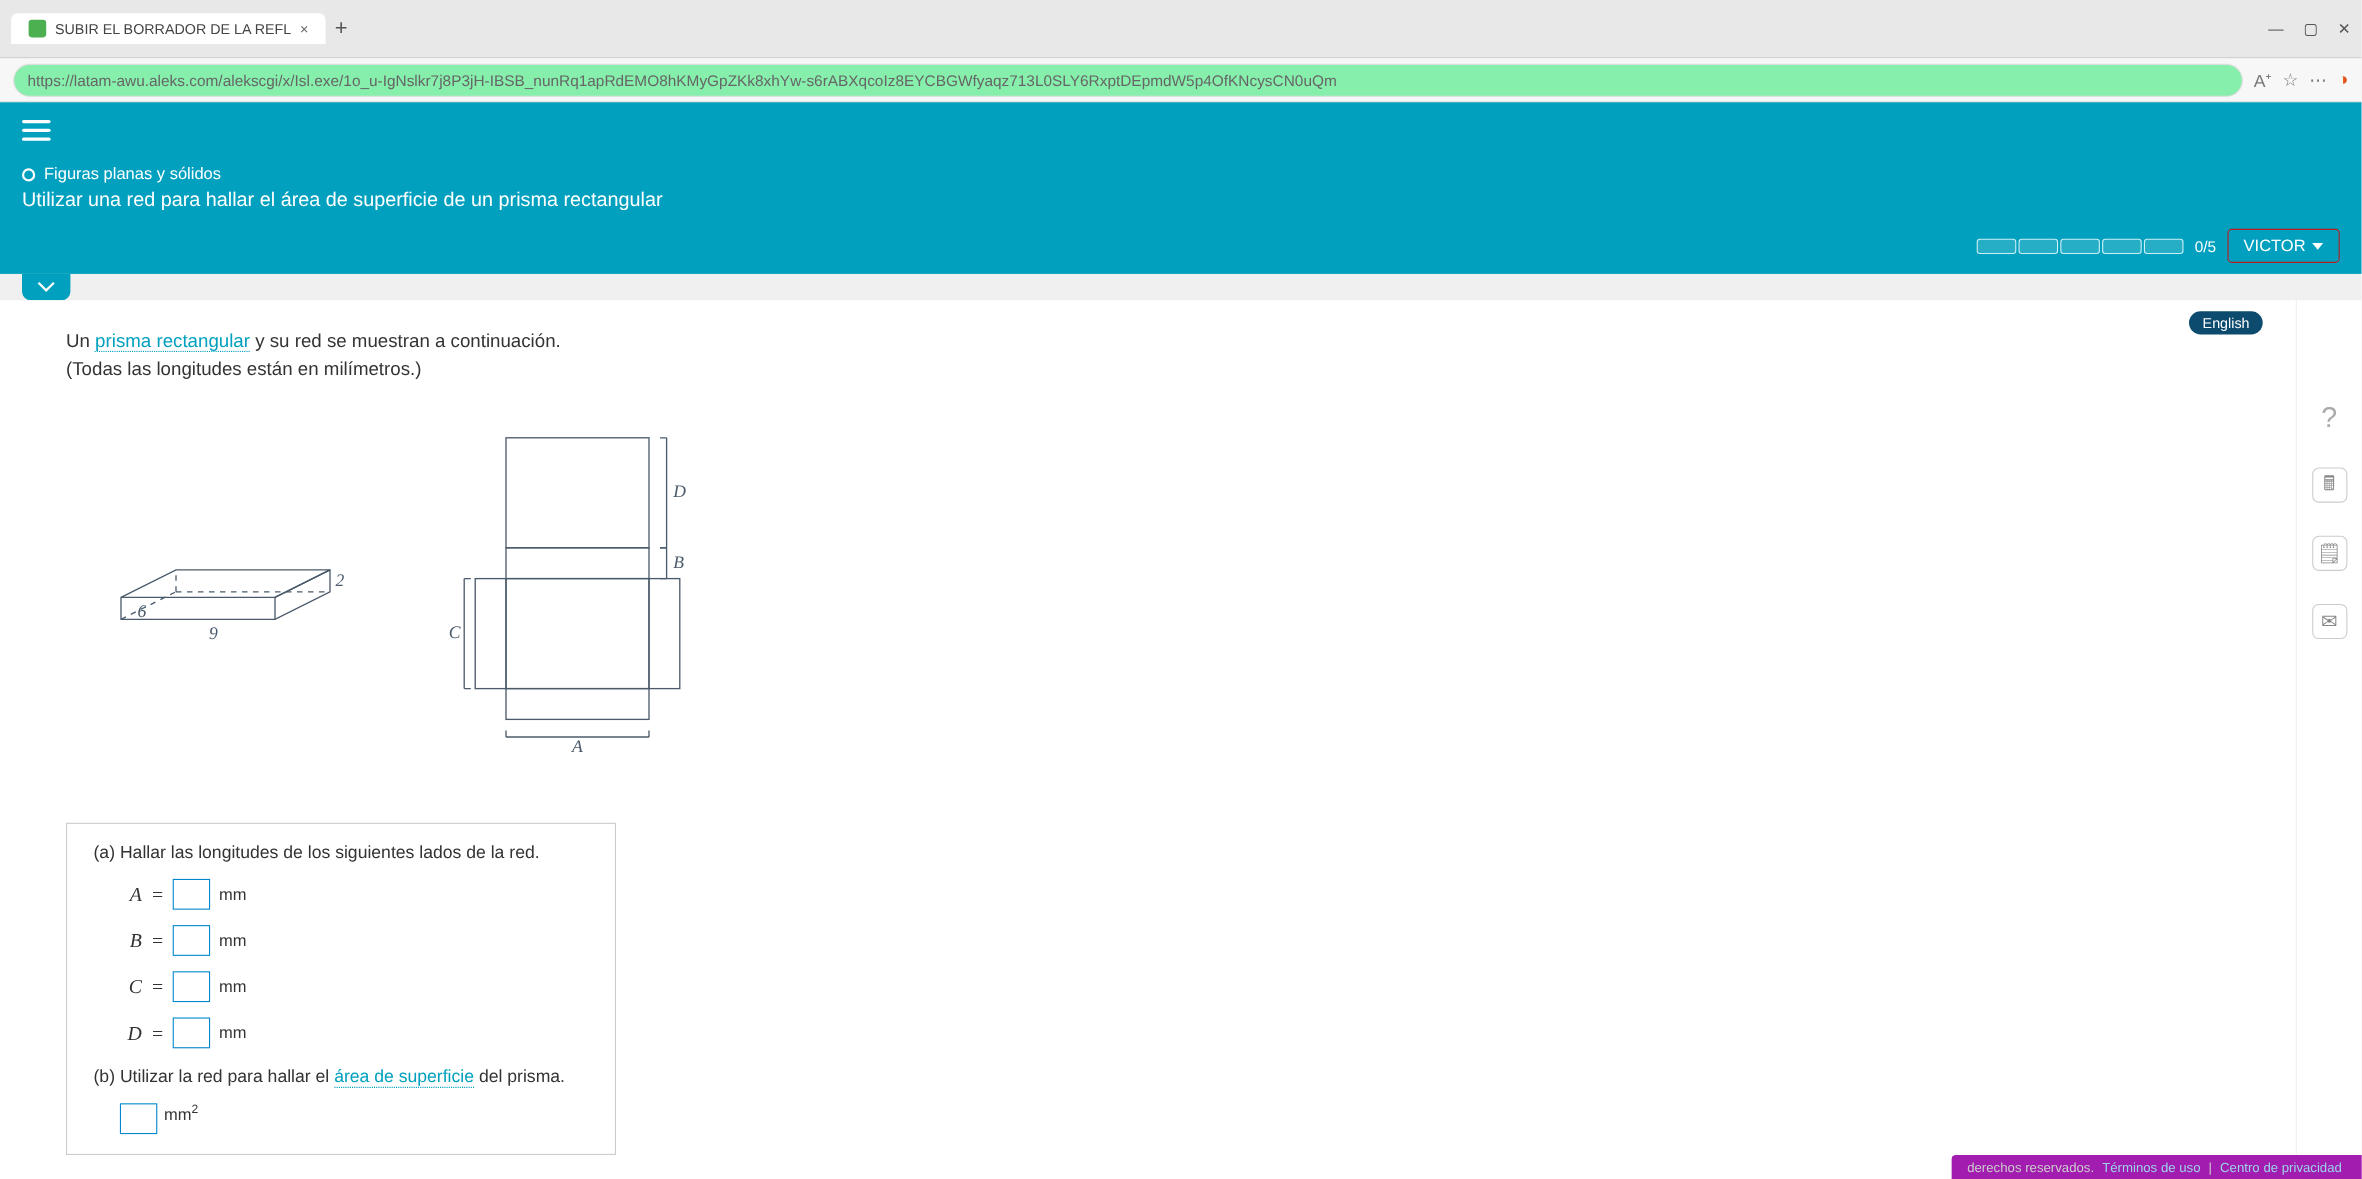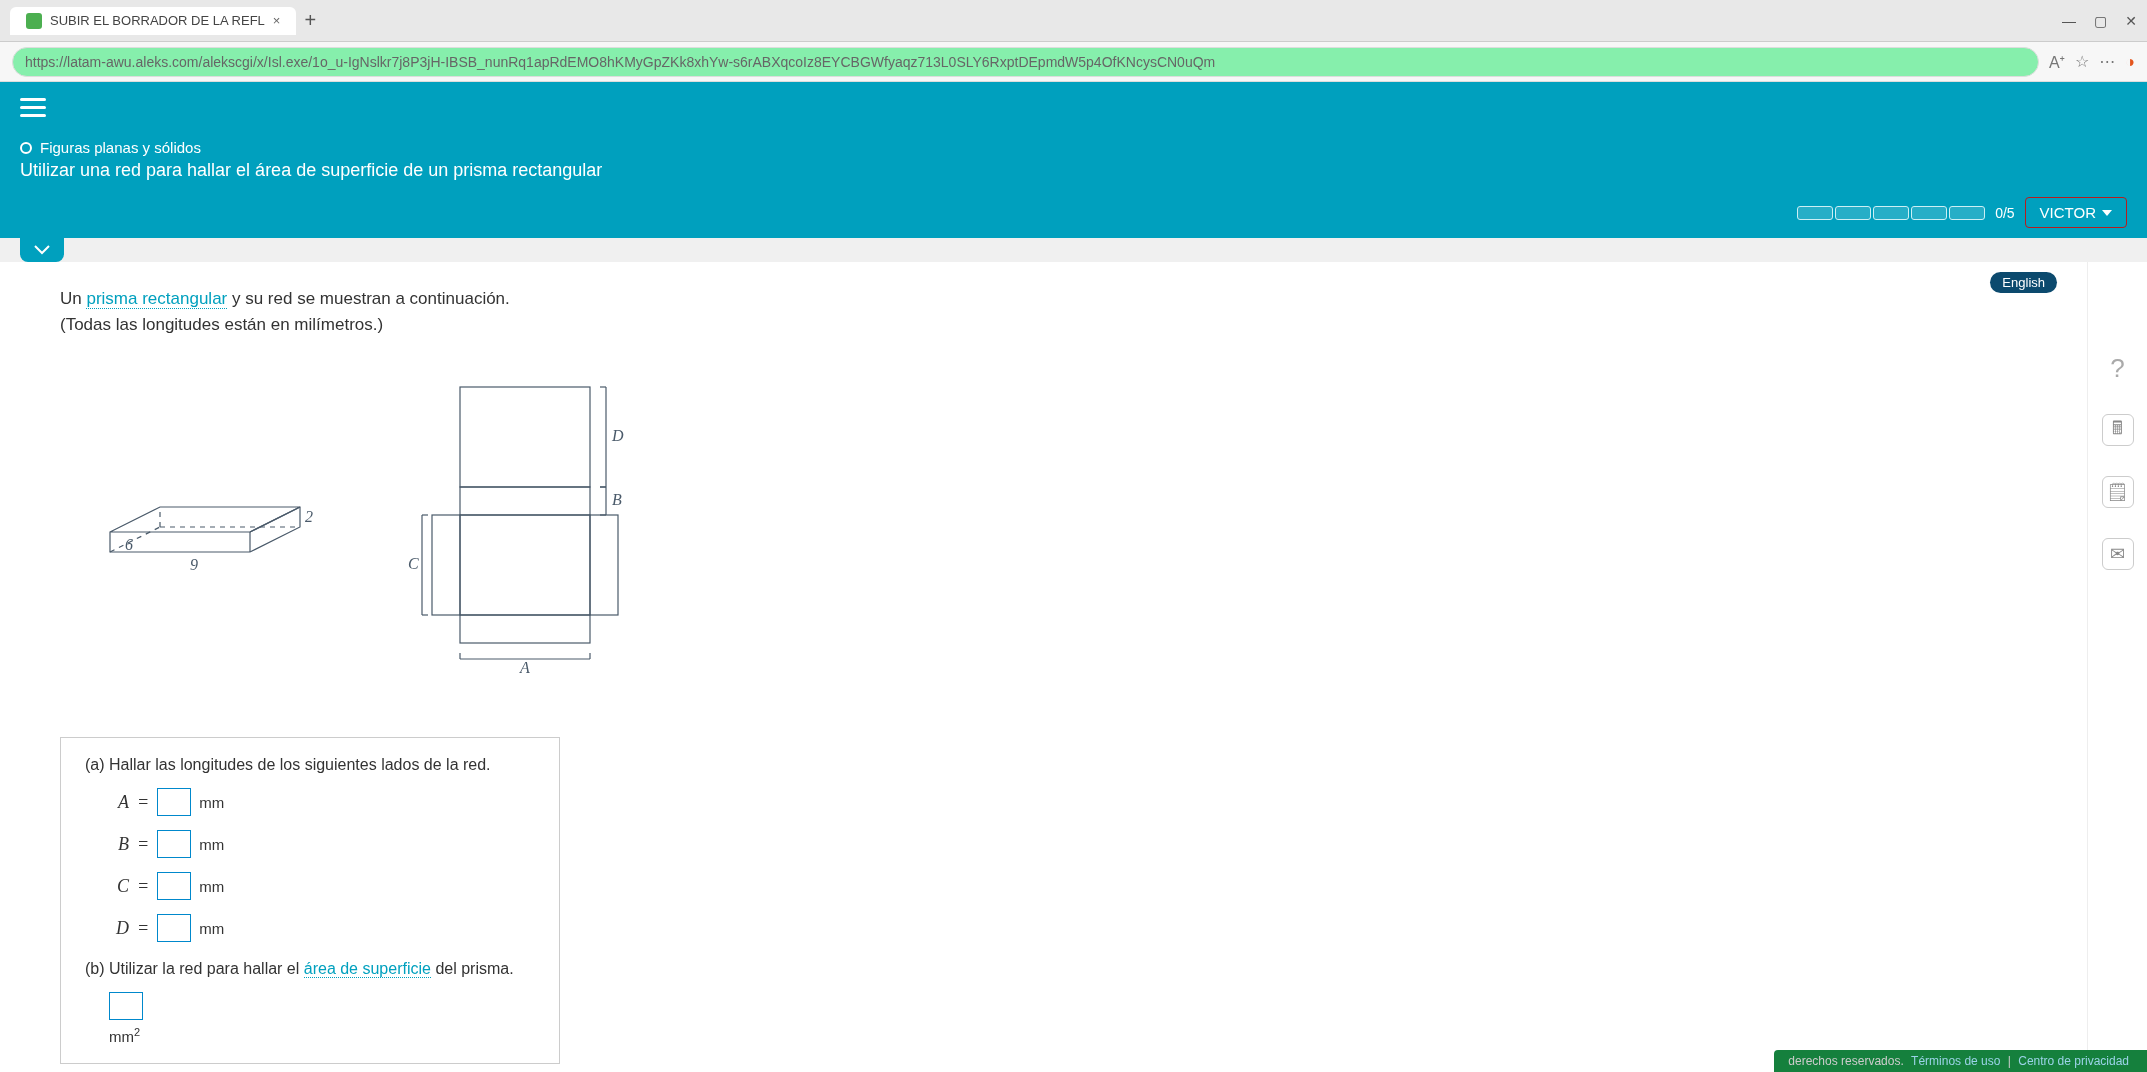--- a/index.html
+++ b/index.html
@@ -1,19 +1,19 @@
 <!DOCTYPE html>
 <html><head>
 <meta charset="utf-8">
 <style>
   * { box-sizing: border-box; margin: 0; padding: 0; }
   body { font-family: Arial, Helvetica, sans-serif; background: #f0f0f0; overflow: hidden; width: 2147px; height: 1072px; }
 
   
-  .browser-chrome { background: #e8e8e8; height: 42px; display: flex; align-items: center; padding: 0 10px; border-bottom: 1px solid #ccc; }
+  .browser-chrome { background: #e8e8e8; height: 53px; display: flex; align-items: center; padding: 0 10px; border-bottom: 1px solid #ccc; }
   .tab { background: #fff; border-radius: 6px 6px 0 0; padding: 6px 16px; font-size: 13px; color: #444; display: flex; align-items: center; gap: 8px; }
   .tab .favicon { width: 16px; height: 16px; background: #4caf50; border-radius: 3px; }
   .tab-close { color: #666; cursor: pointer; }
   .new-tab { margin-left: 8px; color: #555; font-size: 20px; cursor: pointer; }
   .win-controls { margin-left: auto; display: flex; gap: 18px; color: #555; }
   .win-controls span { cursor: pointer; font-size: 14px; }
 
   .address-row { background: #f7f7f7; height: 40px; display: flex; align-items: center; padding: 0 12px; gap: 10px; border-bottom: 1px solid #ddd; }
   .url-bar { flex: 1; font-size: 14px; color: #666; background: #86efac; padding: 6px 12px; border-radius: 16px; border: 1px solid #ddd; overflow: hidden; white-space: nowrap; text-overflow: ellipsis; }
   .addr-icon { color: #777; cursor: pointer; font-size: 16px; }
@@ -50,32 +50,32 @@
   .prism-svg text, .net-svg text { font-family: 'Times New Roman', serif; font-style: italic; font-size: 16px; fill: #4a5a6a; stroke: none; }
 
   
   .answer-box { border: 1px solid #ccc; padding: 18px 24px; max-width: 500px; font-size: 16px; color: #333; }
   .part-label { margin-bottom: 14px; }
   .eq-row { display: flex; align-items: center; gap: 8px; margin: 14px 0 14px 24px; font-family: 'Times New Roman', serif; font-style: italic; font-size: 18px; }
   .eq-row .var { width: 20px; text-align: right; }
   .eq-row input { width: 34px; height: 28px; border: 1px solid #0088cc; text-align: center; font-size: 15px; }
   .eq-row .unit { font-style: normal; font-family: Arial; font-size: 15px; }
   .dotted2 { border-bottom: 1px dotted #00a0be; color: #00a0be; cursor: pointer; }
-  .sup-row { display:flex; align-items:flex-start; gap:6px; margin:10px 0 0 24px;flex-direction:column; }
+  .sup-row { display:flex; align-items:flex-start; gap:6px; margin:10px 0 0 24px; }
   .sup-row input { width:34px; height:28px; border:1px solid #0088cc; }
   .sup-row .u2 { font-size:15px; }
   .sup-row .u2 sup { font-size:11px; }
 
   
   .right-rail { width: 60px; background: #fff; padding-top: 90px; display: flex; flex-direction: column; align-items: center; gap: 30px; border-left: 1px solid #eee; }
   .rail-btn { width: 32px; height: 32px; border: 1px solid #ccc; border-radius: 6px; display: flex; align-items: center; justify-content: center; color: #888; cursor: pointer; font-size: 18px; }
   .rail-btn.q { border: none; font-size: 26px; color: #aaa; }
 
   
-  .footer { position: fixed; bottom: 0; right: 0; background: #15803d; color: #ccc; font-size: 12px; padding: 4px 14px; border-radius: 4px 0 0 0; margin-top: 16px; }
+  .footer { position: fixed; bottom: 0; right: 0; background: #a21caf; color: #ccc; font-size: 12px; padding: 4px 14px; border-radius: 4px 0 0 0; margin-top: 16px; }
   .footer a { color: #9cd3e8; text-decoration: none; margin: 0 4px; cursor: pointer; }
 </style>
 </head>
 <body>
 
 <div class="browser-chrome">
   <div class="tab">
     <span class="favicon"></span>
     <span>SUBIR EL BORRADOR DE LA REFL</span>
     <span class="tab-close">×</span>

